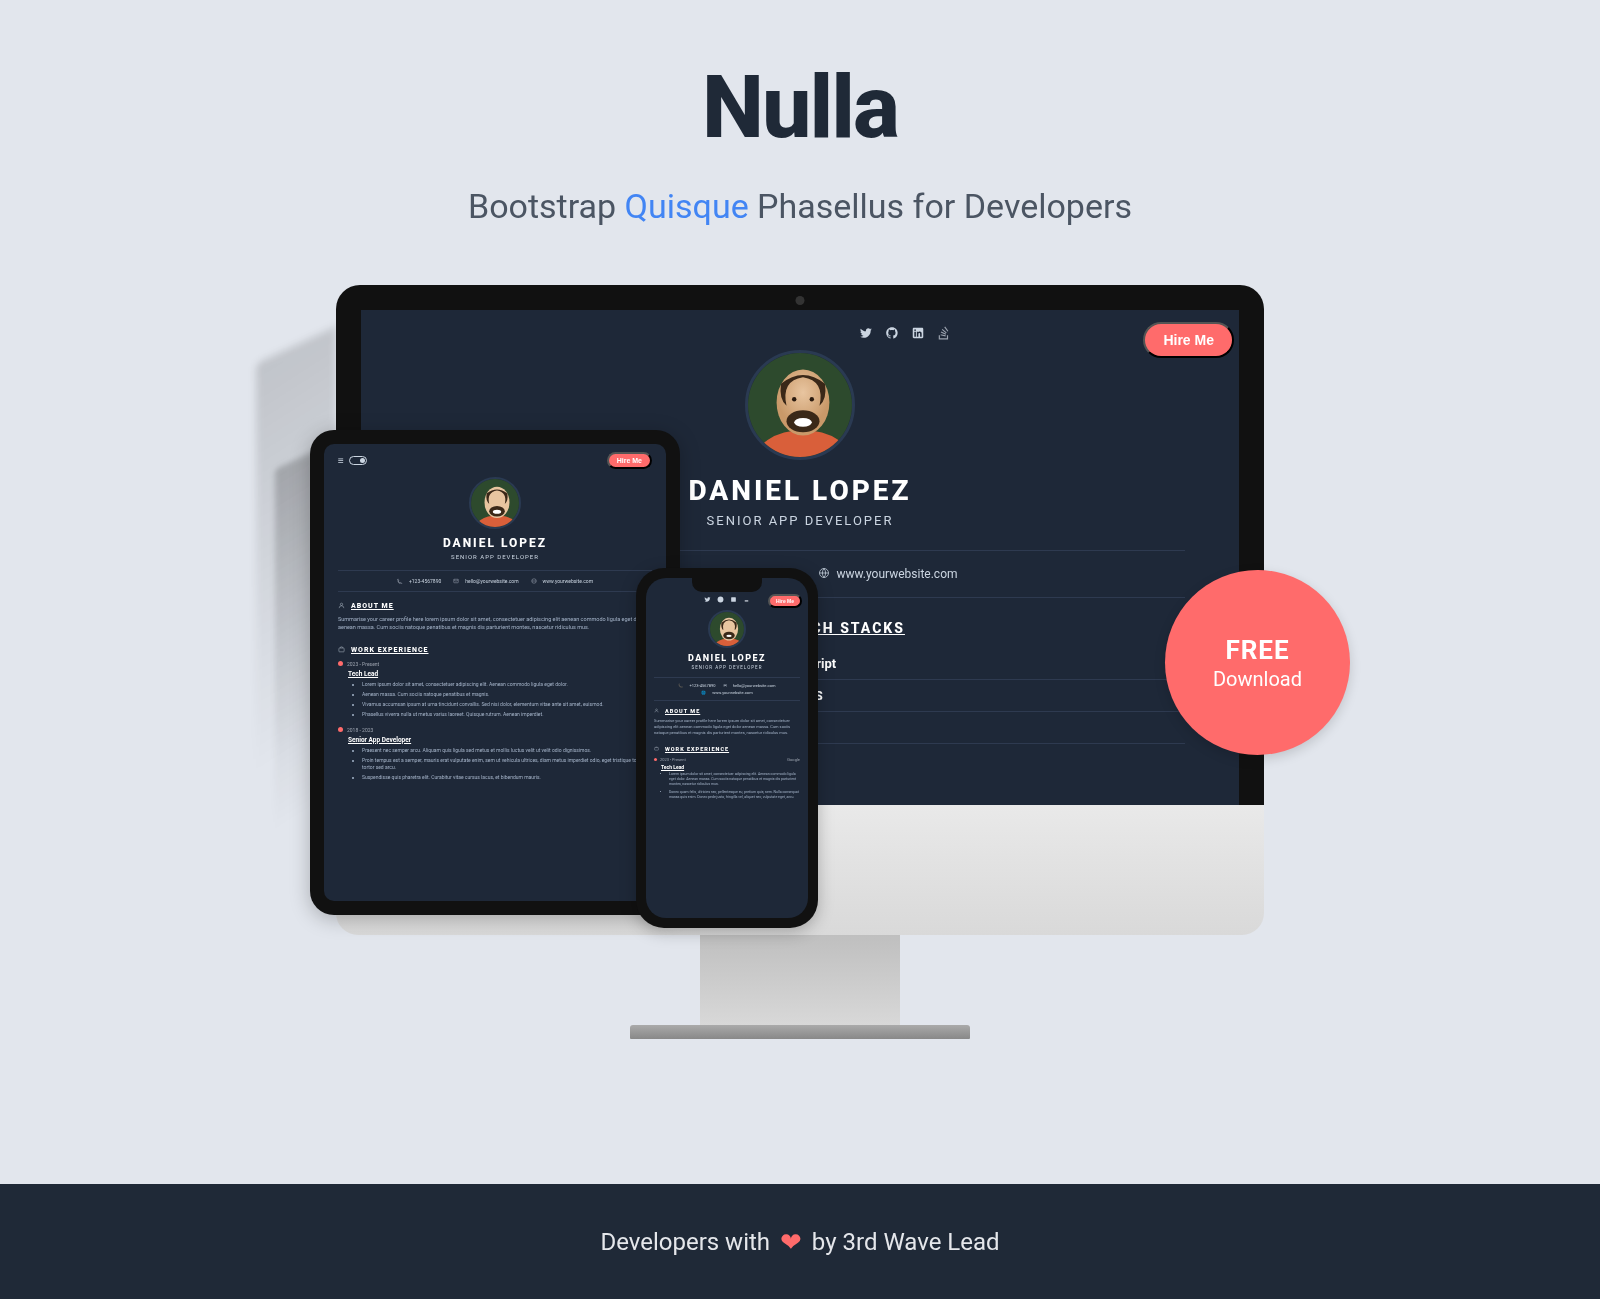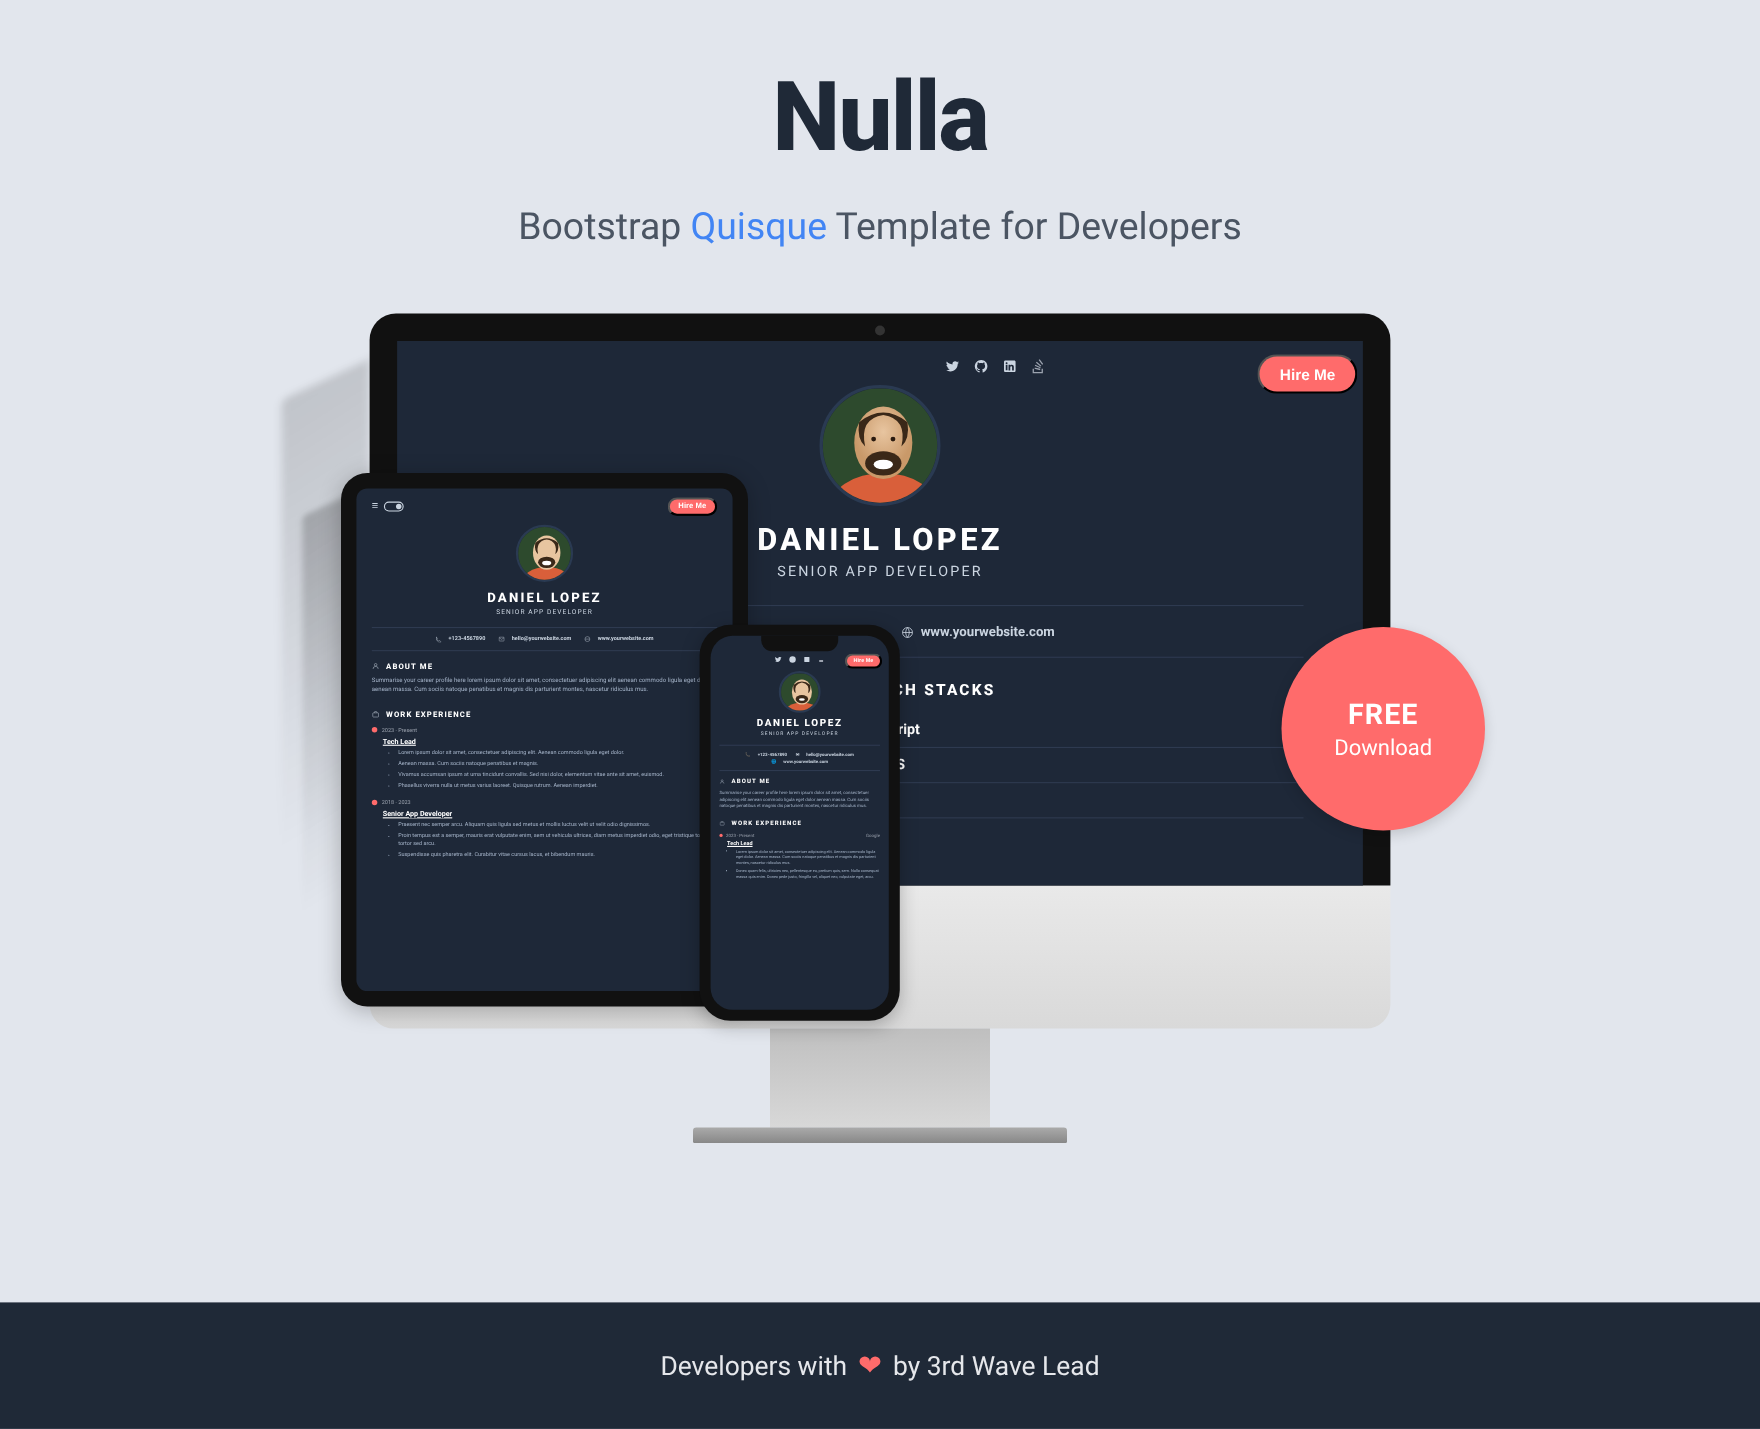--- a/index.html
+++ b/index.html
@@ -220,39 +220,39 @@
   border-radius: 50%;
   overflow: hidden;
   margin: 0 auto;
   border: 3px solid #2a3a52;
 }
 .avatar svg { display: block; }
 .name { color: #fff; text-align: center; font-weight: 800; letter-spacing: 3px; }
 .role { color: #cbd5e1; text-align: center; letter-spacing: 2px; }
 .divider { height: 1px; background: #2e3a50; }
 .contact-row { display: flex; gap: 30px; justify-content: center; color: #cbd5e1; }
-.contact-row .ci { display: flex; align-items: flex-end; gap: 6px; font-weight: bold; }
+.contact-row .ci { display: flex; align-items: flex-start; gap: 6px; }
 .contact-row svg { width: 12px; height: 12px; fill: none; stroke: #cbd5e1; stroke-width: 1.5; }
-.sec-title { color: #fff; font-weight: 800; letter-spacing: 2px; display: flex; gap: 6px; align-items: flex-start; }
+.sec-title { color: #fff; font-weight: 800; letter-spacing: 2px; display: flex; gap: 6px; align-items: flex-start; text-decoration: underline; }
 .sec-title svg { width: 11px; height: 11px; stroke: #cbd5e1; fill: none; stroke-width: 1.5; }
 .body-text { color: #a5b4c9; line-height: 1.5; }
 ul.bullets { list-style: disc; padding-left: 14px; }
 ul.bullets li { color: #a5b4c9; margin-bottom: 3px; line-height: 1.4; }
 .tl-dot { width: 5px; height: 5px; border-radius: 50%; background: #ff6b6b; display: inline-block; }
 .period { color: #9ca3af; }
 .job-title { color: #fff; font-weight: 700; text-decoration: underline; }
 .stack-card { border-left: 1px solid #2e3a50; padding-left: 20px; }
 .stack-item { color: #fff; font-weight: 700; padding: 8px 0; border-bottom: 1px solid #2e3a50; }
 </style>
 </head>
 <body>
 
 <h1 class="hero-title">Nulla</h1>
 <p class="hero-subtitle">
-  <span>Bootstrap </span><span class="accent">Quisque</span><span> Template for Developers</span>
+  <span>Bootstrap </span><span class="accent">Quisque</span><span> Phasellus for Developers</span>
 </p>
 
 <div class="imac-wrap">
   <div class="imac-shadow"></div>
   <div class="imac-body">
     <div class="imac-cam"></div>
     <div class="imac-screen">
       <div class="social-row" style="margin-left:210px">
         <svg viewBox="0 0 24 24">
             <path d="M22 5.9c-.7.3-1.5.5-2.3.6.8-.5 1.5-1.3 1.8-2.2-.8.5-1.7.8-2.6 1-.8-.8-1.8-1.3-3-1.3-2.3 0-4.1 1.8-4.1 4.1 0 .3 0 .6.1.9C8.3 8.8 5.1 7.1 3 4.5c-.4.6-.6 1.3-.6 2.1 0 1.4.7 2.7 1.8 3.4-.7 0-1.3-.2-1.8-.5v.1c0 2 1.4 3.6 3.3 4-.3.1-.7.1-1.1.1-.3 0-.5 0-.8-.1.5 1.6 2.1 2.8 3.9 2.9-1.4 1.1-3.2 1.8-5.2 1.8H2c1.8 1.2 4 1.8 6.3 1.8 7.5 0 11.7-6.3 11.7-11.7v-.5c.8-.6 1.5-1.3 2-2z"></path>

